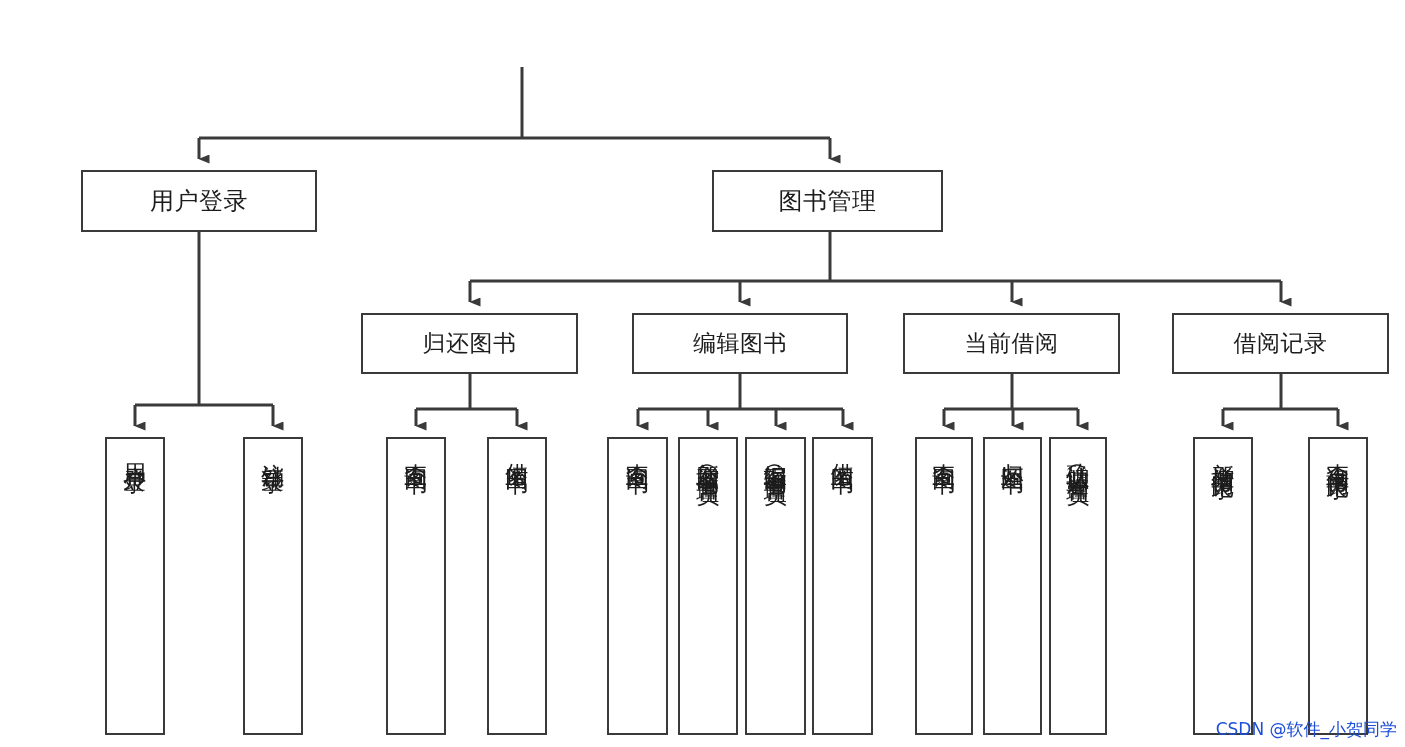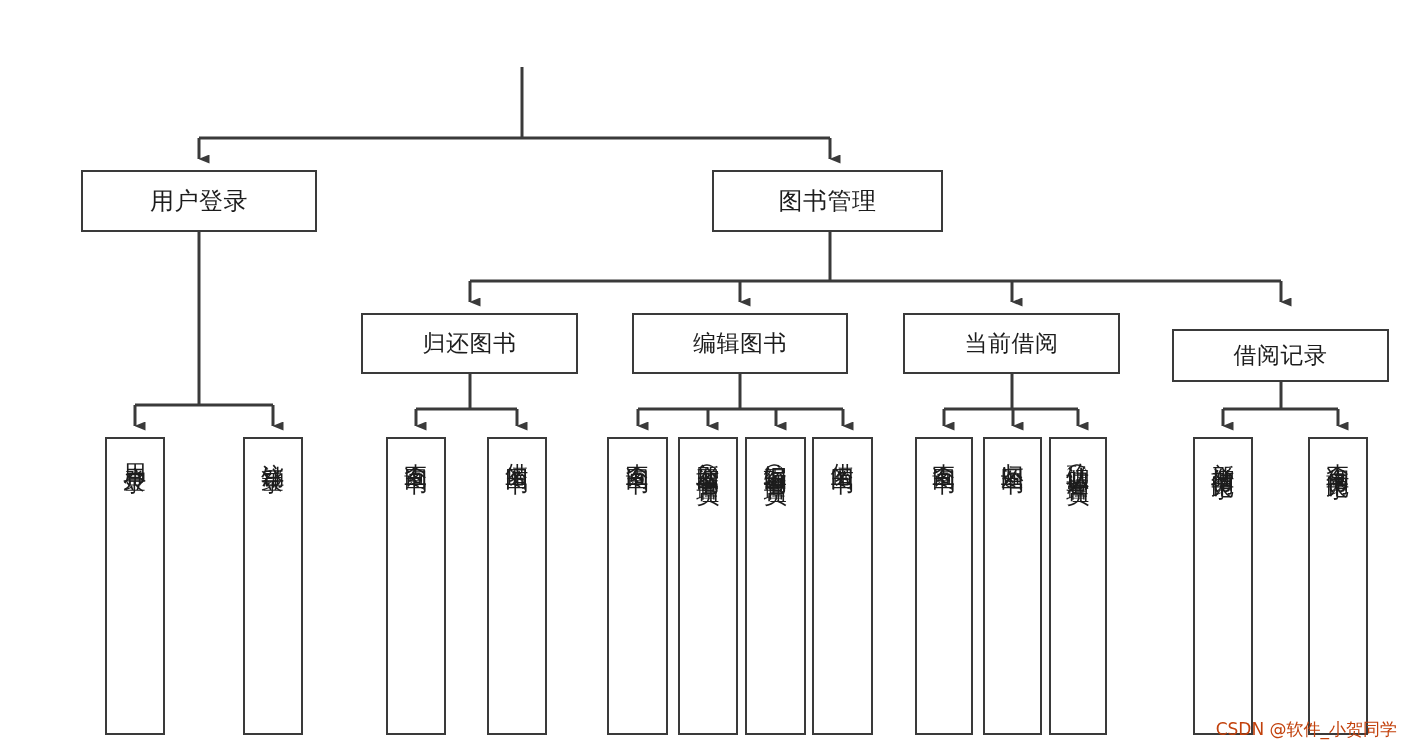--- a/index.html
+++ b/index.html
@@ -62,21 +62,21 @@
     font-size: 23px;
     line-height: 1.06;
     letter-spacing: 3px;
     white-space: nowrap;
   }
   #watermark {
     position: absolute;
     right: 8px;
     bottom: 6px;
     font-size: 17px;
-    color: #c2410c;
+    color: #1d4ed8;
     z-index: 5;
     white-space: nowrap;
     user-select: none;
   }
 </style>
 </head>
 <body>
 
 <div id="diagram-canvas">
 
@@ -135,21 +135,21 @@
   <div id="nodes-l3">
       <div class="node node-l3" id="n-new-book-recommend" style="left: 361px; top: 313px; width: 217px; height: 61px;">
         <span class="node-label">归还图书</span>
       </div>
       <div class="node node-l3" id="n-book-borrow" style="left: 632px; top: 313px; width: 216px; height: 61px;">
         <span class="node-label">编辑图书</span>
       </div>
       <div class="node node-l3" id="n-current-borrow" style="left: 903px; top: 313px; width: 217px; height: 61px;">
         <span class="node-label">当前借阅</span>
       </div>
-      <div class="node node-l3" id="n-borrow-record" style="left: 1172px; top: 329px; width: 217px; height: 53px;">
+      <div class="node node-l3" id="n-borrow-record" style="left: 1172px; top: 313px; width: 217px; height: 61px;">
         <span class="node-label">借阅记录</span>
       </div>
     </div>
   <div id="nodes-leaf">
       <div class="node node-leaf-box node-leaf" id="n-leaf-user-login" style="left: 105px; top: 437px; width: 60px; height: 298px;">
         <span class="node-label">用户登录</span>
       </div>
       <div class="node node-leaf-box node-leaf" id="n-leaf-user-logout" style="left: 243px; top: 437px; width: 60px; height: 298px;">
         <span class="node-label">注销登录</span>
       </div>

